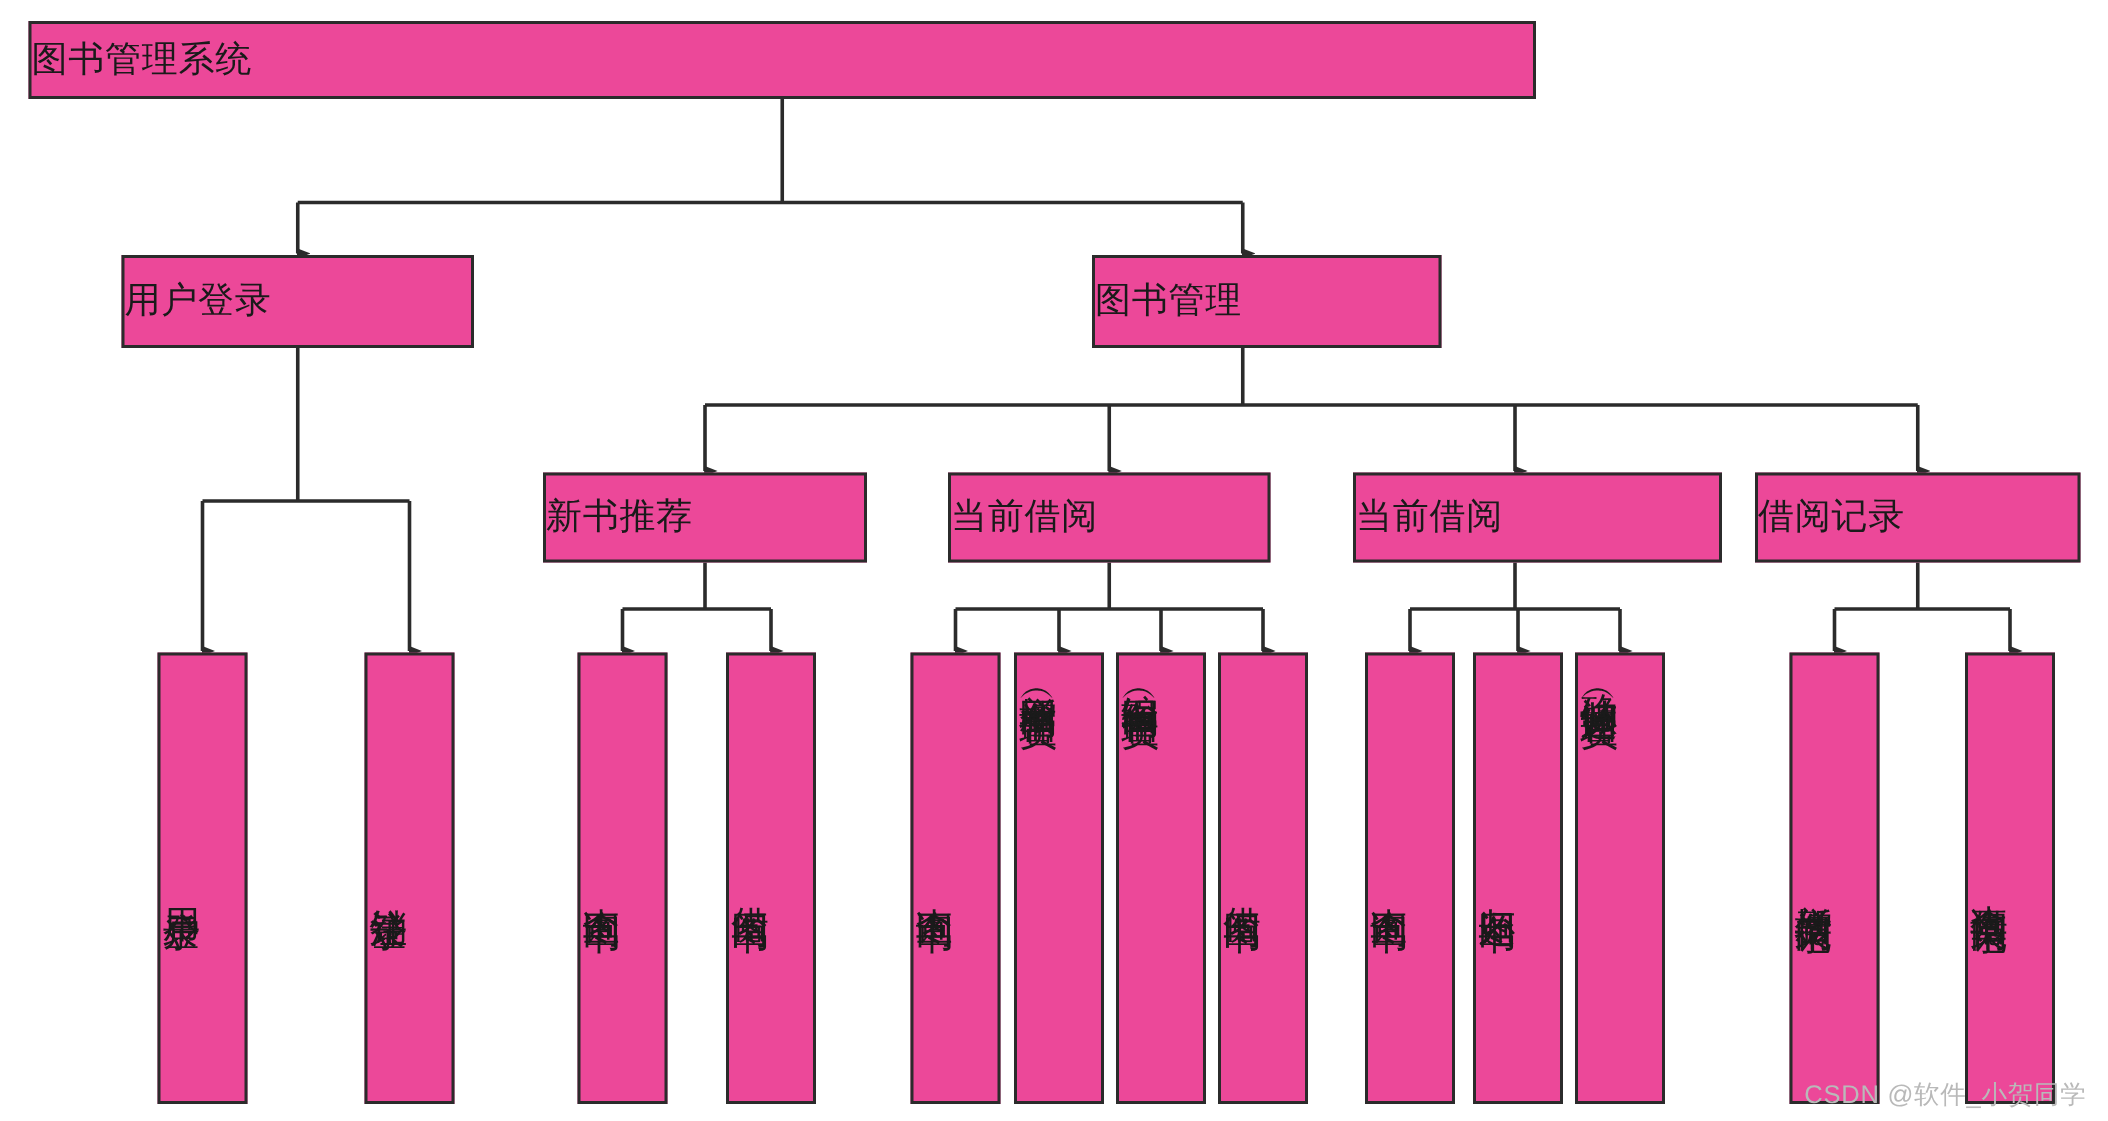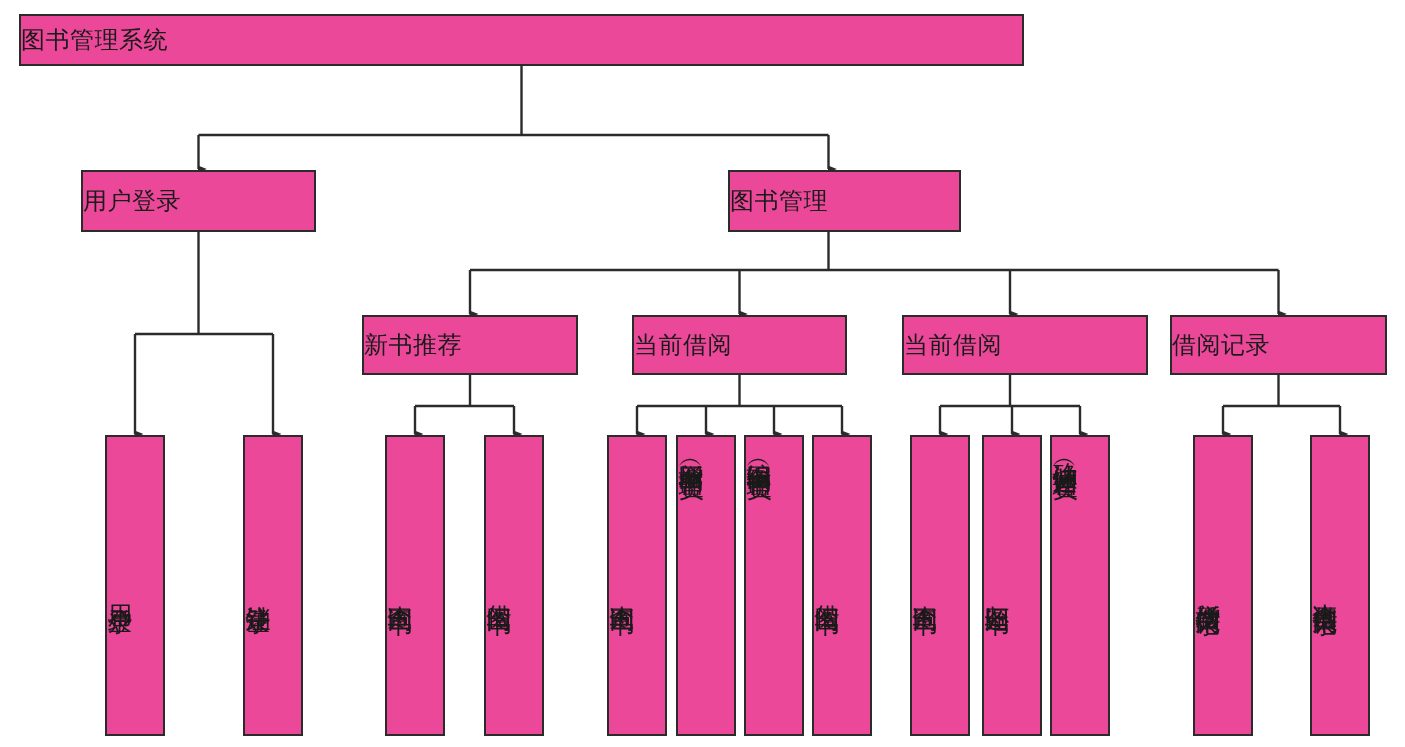--- a/index.html
+++ b/index.html
@@ -175,13 +175,14 @@
         <span class="node-label" style="color: rgb(26, 26, 26);">确认归还（管理员）</span>
       </div>
       <div class="node vert center" style="left: 1193px; top: 435px; width: 60px; height: 301px; border-color: rgb(43, 43, 43);">
         <span class="node-label" style="color: rgb(26, 26, 26);">新增借阅记录</span>
       </div>
       <div class="node vert center" style="left: 1310px; top: 435px; width: 60px; height: 301px; border-color: rgb(43, 43, 43);">
         <span class="node-label" style="color: rgb(26, 26, 26);">查询借阅记录</span>
       </div>
     </div>
 
+  <div class="watermark">CSDN @软件_小贺同学</div>
 </div>
 
 </body></html>

